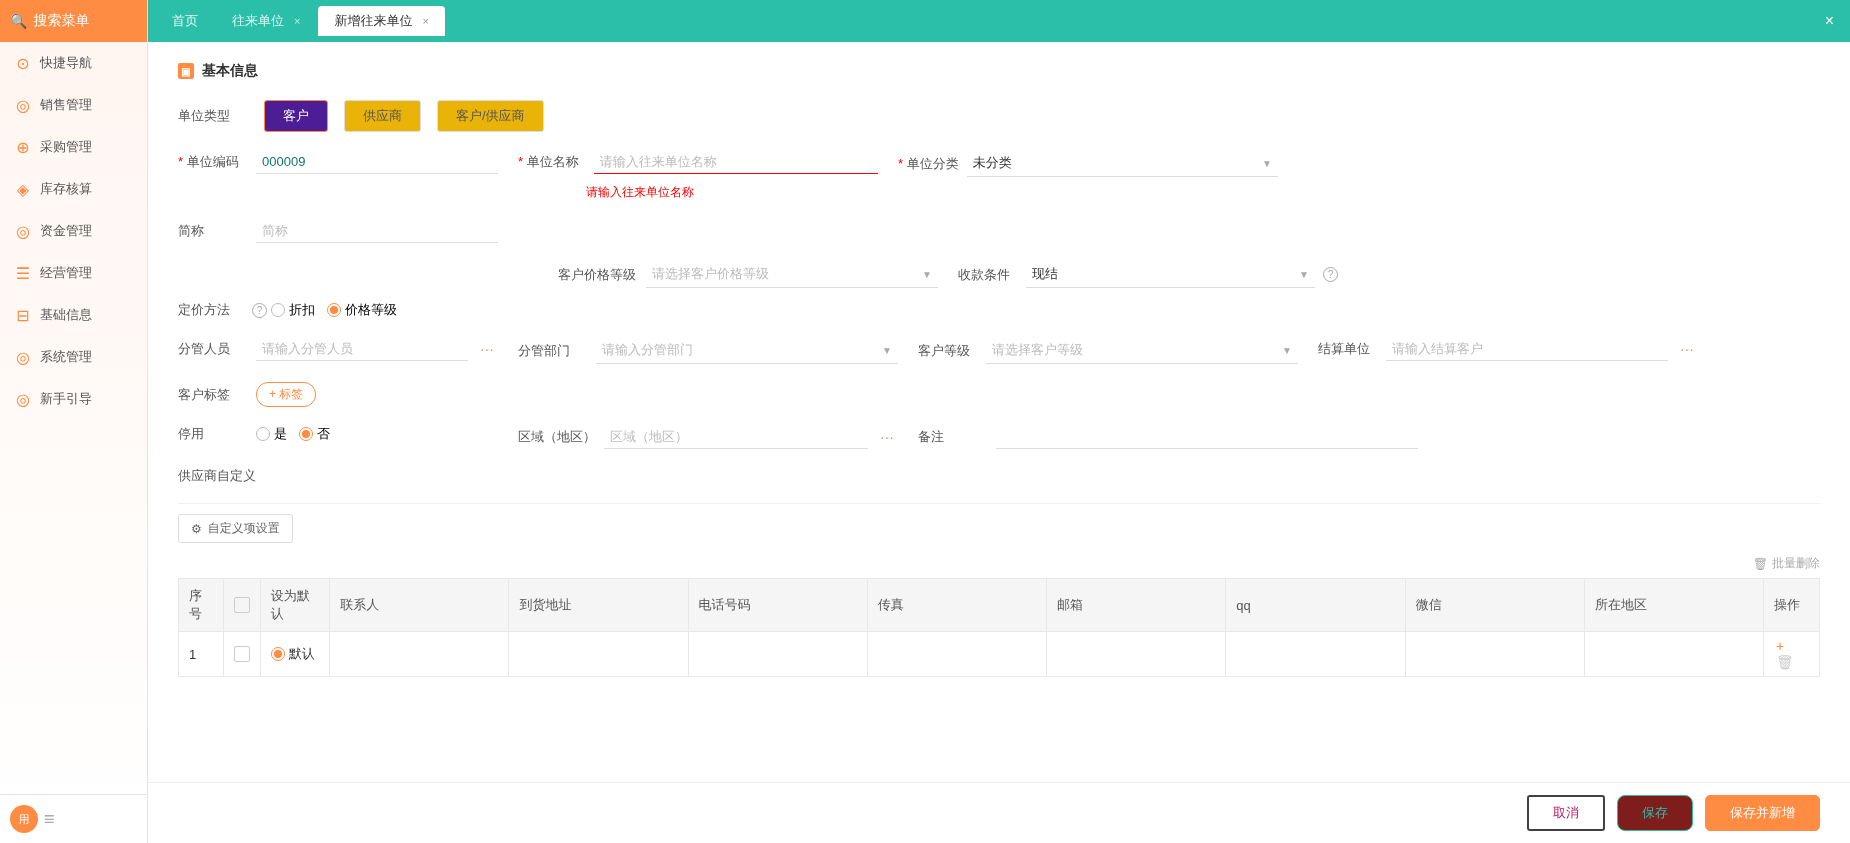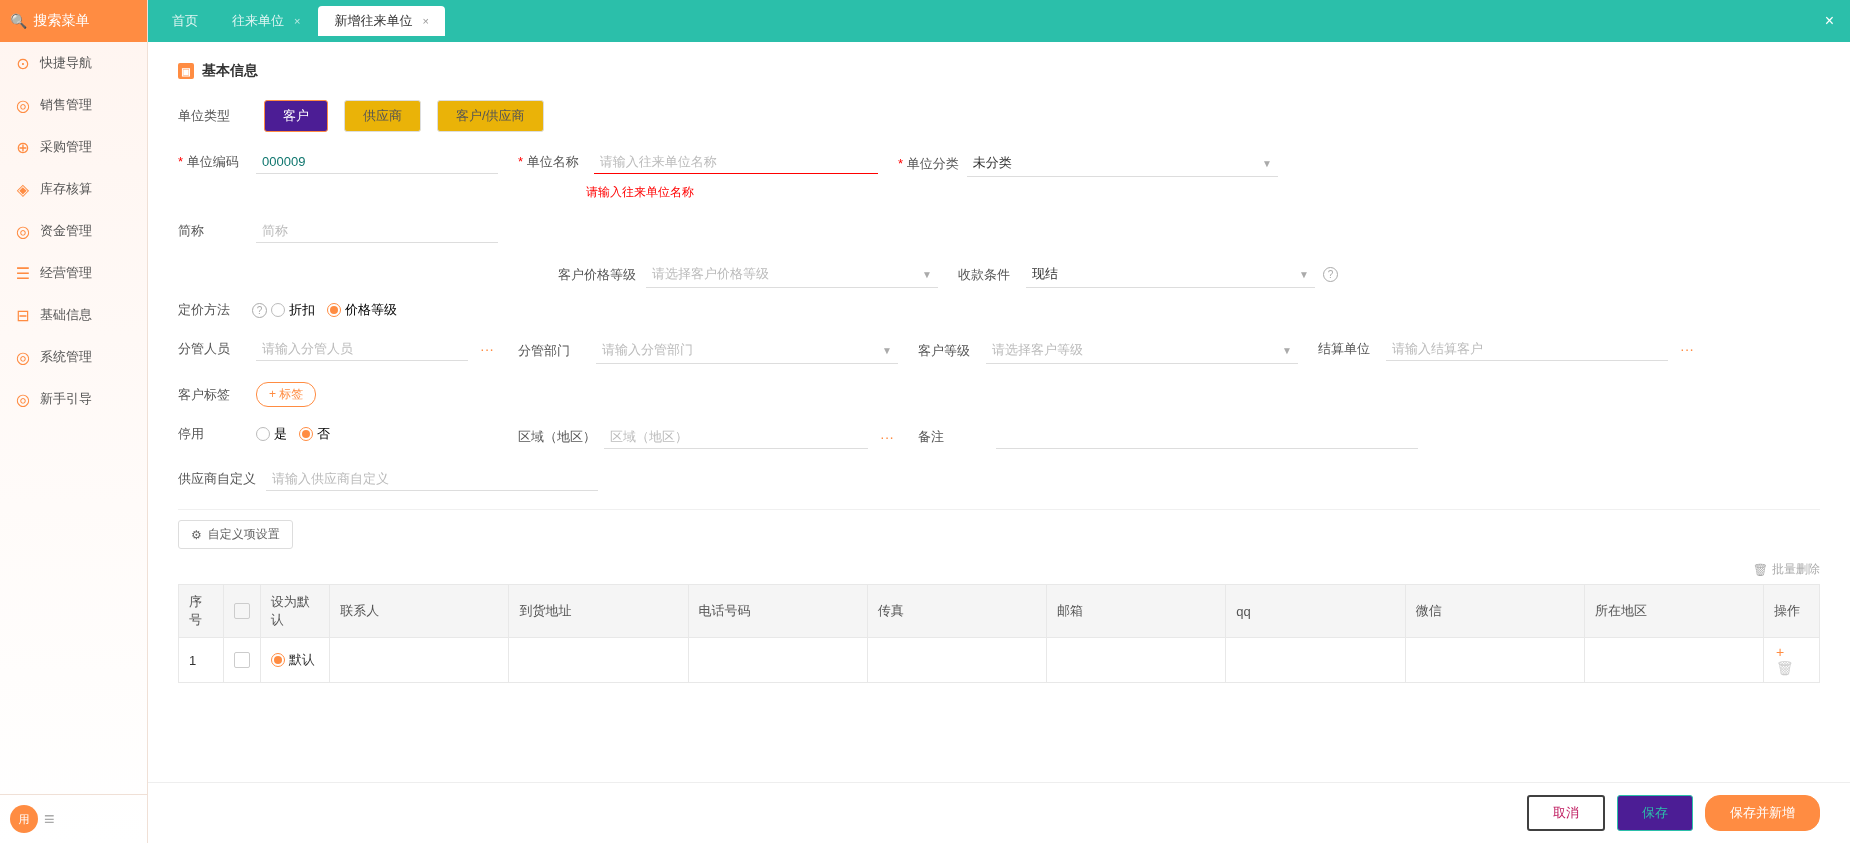--- a/index.html
+++ b/index.html
@@ -303,33 +303,33 @@
       border: 2px solid #404040;
       background: white;
       padding: 7px 24px;
       border-radius: 3px;
       cursor: pointer;
       color: #be185d;
       font-size: 13px;
     }
     .btn-save {
       border: 1px solid #2bbfaa;
-      background: #4c1d95;
+      background: #7f1d1d;
       color: #2bbfaa;
       padding: 7px 24px;
-      border-radius: 3px;
+      border-radius: 8px;
       cursor: pointer;
       font-size: 13px;
     }
     .btn-save-new {
       background: #ff8c42;
       color: white;
       border: 1px solid #ff8c42;
       padding: 7px 24px;
-      border-radius: 15px;
+      border-radius: 5px;
       cursor: pointer;
       font-size: 13px;
     }
 
     .hint-icon {
       width: 15px; height: 15px;
       border-radius: 50%;
       border: 1px solid #aaa;
       color: #aaa;
       display: inline-flex;
@@ -559,21 +559,20 @@
       </div>
       <div class="form-field" style="max-width:500px;">
         <span class="form-label">备注</span>
         <input class="form-input" type="text" style="flex: 1 1 0%;">
       </div>
     </div>
 
     <div class="form-row">
       <div class="form-field" style="max-width:420px;">
         <span class="form-label" style="min-width:80px;">供应商自定义</span>
-        <input class="form-input" type="text" placeholder="请输入供应商自定义" style="">
       </div>
     </div>
 
     <hr class="form-divider">
 
     <button class="custom-settings-btn">
       <span>⚙</span>
       <span>自定义项设置</span>
     </button>
 

